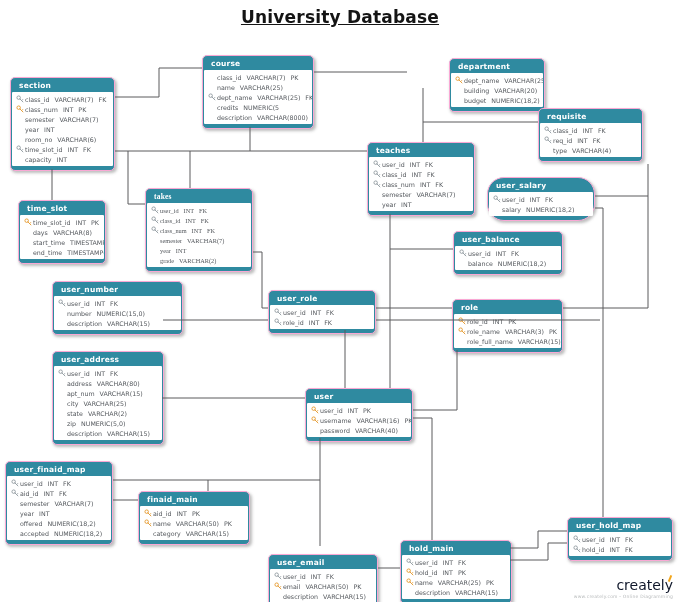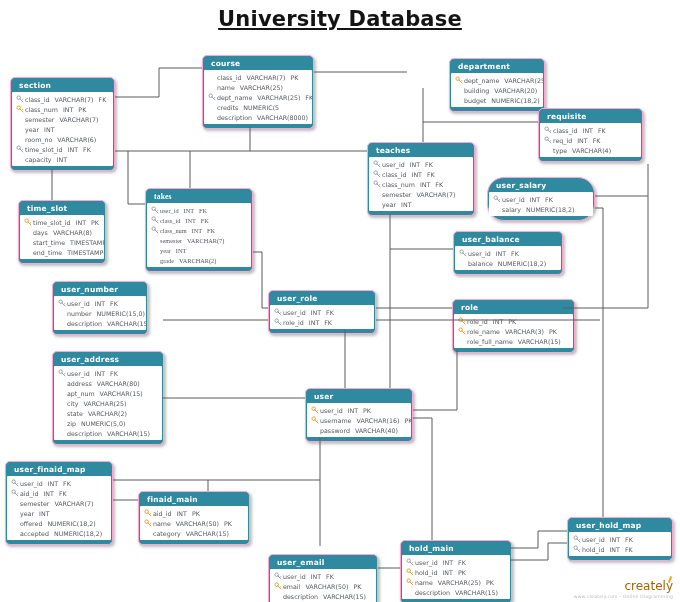--- a/index.html
+++ b/index.html
@@ -1,37 +1,37 @@
 <!DOCTYPE html>
 <html><head>
 <meta charset="utf-8">
 <style>
   html,body{margin:0;padding:0;background:#fff;}
   #canvas{position:relative;width:680px;height:602px;background:#ffffff;
           font-family:"DejaVu Sans",sans-serif;overflow:hidden;}
   .title{position:absolute;left:0;top:7px;width:100%;text-align:center;
-         font-size:21px;font-weight:bold;color:#141414;text-decoration:underline;
+         font-size:17px;font-weight:bold;color:#141414;text-decoration:underline;
          letter-spacing:.2px;}
   #wires{position:absolute;left:0;top:0;pointer-events:none;z-index:5;}
   #wires polyline{fill:none;stroke:#5a5b5d;stroke-width:1;}
   .entity{position:absolute;box-sizing:border-box;background:#2f8aa0;
           border:1px solid #f9a8d4;border-radius:5px;padding:0 1px 4px;
           box-shadow:1.5px 2px 3px rgba(70,70,70,.35);z-index:2;}
   .entity-header{color:#ffffff;font-size:7.5px;font-weight:bold;
                  padding:3px 7px 2px;letter-spacing:.2px;white-space:nowrap;
                  overflow:hidden;}
   .entity-body{background:#ffffff;border-radius:1px;padding:2px 0;}
   .field-row{display:flex;align-items:center;height:10px;padding:0 4px;
              white-space:nowrap;overflow:hidden;}
   .kicon{width:9px;flex:0 0 9px;display:flex;align-items:center;}
   .fname{color:#54585d;font-size:6.3px;margin-right:5px;}
   .ftype{color:#54585d;font-size:6.3px;}
   .ftag{color:#54585d;font-size:6.3px;margin-left:5px;}
   .logo{position:absolute;right:7px;bottom:3px;text-align:right;z-index:6;}
-  .brand{position:relative;font-size:12px;color:#a16207;display:inline-block;line-height:13px;}
+  .brand{position:relative;font-size:14px;color:#0f172a;display:inline-block;line-height:13px;}
   .spark{position:absolute;right:2px;top:-4px;width:2px;height:7px;
          background:#f2a61d;transform:rotate(22deg);display:inline-block;}
   .tagline{font-size:4.5px;color:#b8bbbc;margin-top:0px;letter-spacing:.2px;}
 </style>
 </head>
 <body>
 
 <div id="canvas">
   <svg id="wires" width="680" height="602">
       <polyline points="115,97 159,97 159,68 202,68"></polyline>
@@ -391,21 +391,21 @@
           <span class="ftype">INT</span>
           <span class="ftag">FK</span>
         </div>
         <div class="field-row">
           <span class="kicon"></span>
           <span class="fname">balance</span>
           <span class="ftype">NUMERIC(18,2)</span>
         </div>
       </div>
     </div>
-    <div class="entity" style="left: 52px; top: 281px; width: 96px;">
+    <div class="entity" style="left: 52px; top: 281px; width: 131px;">
       <div class="entity-header">user_number</div>
       <div class="entity-body">
         <div class="field-row">
           <span class="kicon">
             <svg width="8" height="8" viewBox="0 0 12 12">
               <circle cx="4" cy="4" r="2.6" fill="none" stroke="#9aa3a8" stroke-width="1.5"></circle>
               <path d="M5.9 5.9 L10.4 10.4 M8.4 8.4 L10 6.8" stroke="#9aa3a8" stroke-width="1.5" fill="none" stroke-linecap="round"></path>
             </svg>
           </span>
           <span class="fname">user_id</span>
@@ -444,21 +444,21 @@
               <circle cx="4" cy="4" r="2.6" fill="none" stroke="#9aa3a8" stroke-width="1.5"></circle>
               <path d="M5.9 5.9 L10.4 10.4 M8.4 8.4 L10 6.8" stroke="#9aa3a8" stroke-width="1.5" fill="none" stroke-linecap="round"></path>
             </svg>
           </span>
           <span class="fname">role_id</span>
           <span class="ftype">INT</span>
           <span class="ftag">FK</span>
         </div>
       </div>
     </div>
-    <div class="entity" style="left: 452px; top: 299px; width: 123px;">
+    <div class="entity" style="left: 452px; top: 299px; width: 111px;">
       <div class="entity-header">role</div>
       <div class="entity-body">
         <div class="field-row">
           <span class="kicon">
             <svg width="8" height="8" viewBox="0 0 12 12">
               <circle cx="4" cy="4" r="2.6" fill="none" stroke="#e7a13d" stroke-width="1.5"></circle>
               <path d="M5.9 5.9 L10.4 10.4 M8.4 8.4 L10 6.8" stroke="#e7a13d" stroke-width="1.5" fill="none" stroke-linecap="round"></path>
             </svg>
           </span>
           <span class="fname">role_id</span>

